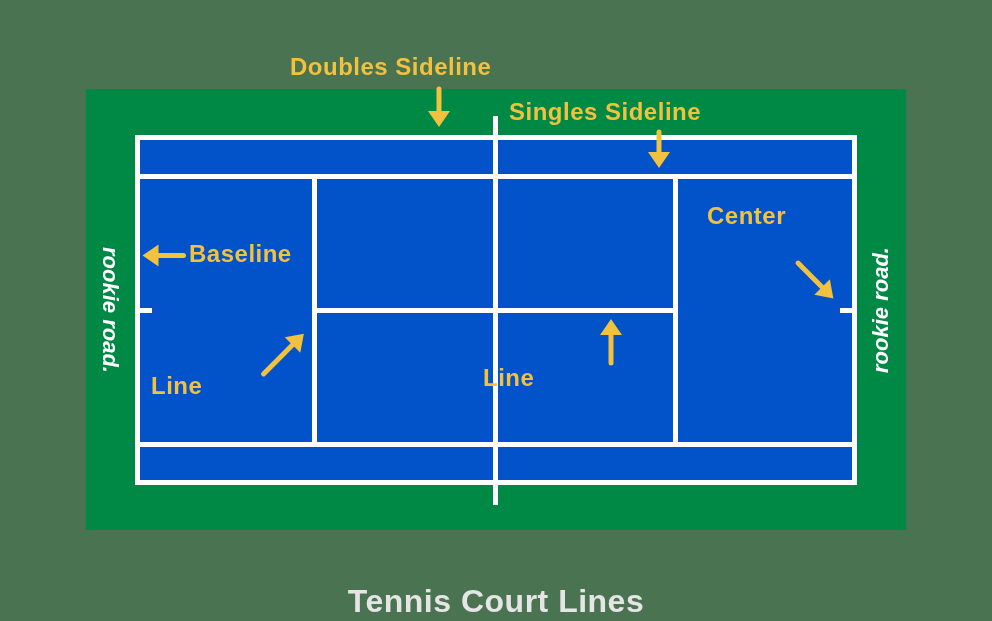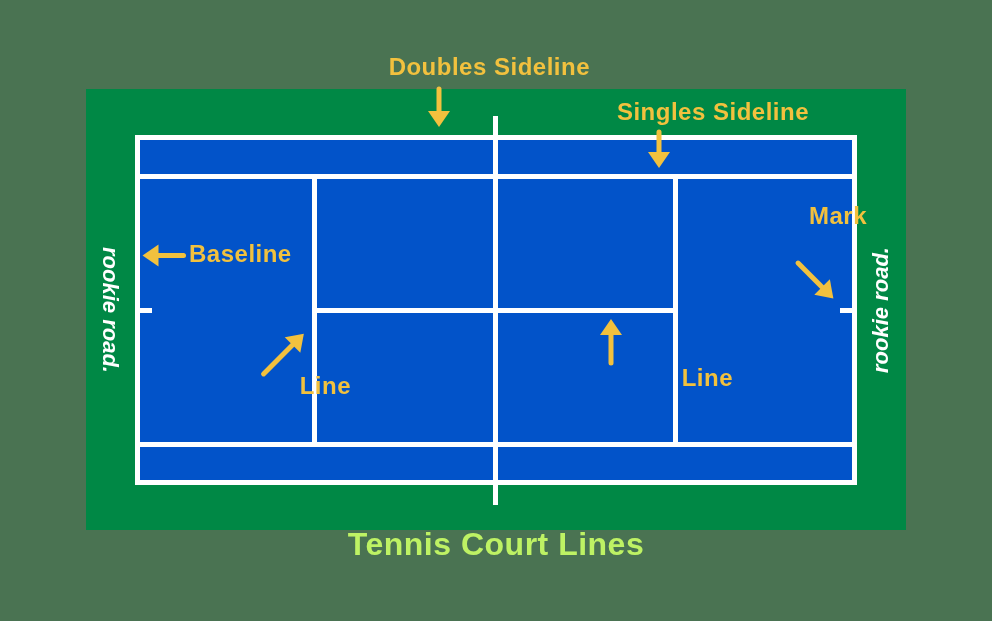--- a/index.html
+++ b/index.html
@@ -29,41 +29,41 @@
     position:absolute;width:160px;height:30px;line-height:30px;
     color:#FFFFFF;font-style:italic;font-weight:bold;font-size:22px;
     text-align:center;letter-spacing:0px;
   }
   .brand-left{left:30px;top:295px;transform:rotate(90deg);}
   .brand-right{left:801px;top:295px;transform:rotate(-90deg);}
   
   .lbl{
     position:absolute;color:var(--yellow,#F2C13E);
     font-weight:bold;font-size:24px;line-height:28px;
-    letter-spacing:0.5px;text-align:right;white-space:nowrap;
+    letter-spacing:0.5px;text-align:left;white-space:nowrap;
   }
   .lbl span{display:block;}
   .lbl-doubles{left:290px;top:53px;width:300px;}
   .lbl-singles{left:509px;top:98px;width:300px;}
   .lbl-baseline{left:189px;top:240px;width:130px;text-align:left;}
   .lbl-center-mark{left:707px;top:202px;width:160px;}
   .lbl-service{left:151px;top:372px;width:200px;}
   .lbl-center-service{left:483px;top:364px;width:250px;}
   
   .arrow{position:absolute;}
   .a-doubles{left:426px;top:86px;transform:rotate(180deg);}
   .a-singles{left:646px;top:129px;transform:rotate(180deg);}
   .a-baseline{left:151px;top:233px;transform:rotate(-90deg);}
   .a-service{left:270px;top:324px;transform:rotate(45deg);}
   .a-center-service{left:598px;top:318px;}
   .a-center-mark{left:802px;top:253px;transform:rotate(135deg);}
   
   .title{
-    position:absolute;left:0;top:526px;width:992px;text-align:center;
-    color:#bef264;font-weight:800;font-size:32px;letter-spacing:0.5px;
+    position:absolute;left:0;top:583px;width:992px;text-align:center;
+    color:#e5e5e5;font-weight:800;font-size:32px;letter-spacing:0.5px;
   }
 </style>
 </head>
 <body>
 
 <div class="stage">
 
   <div class="field"></div>
 
   <div class="brand brand-left">rookie road.</div>
@@ -78,21 +78,21 @@
   <div class="wline l-service-right"></div>
   <div class="wline l-center-service"></div>
   <div class="wline l-net"></div>
   <div class="wline l-mark-left"></div>
   <div class="wline l-mark-right"></div>
 
   <div class="lbl lbl-doubles">Doubles Sideline</div>
   <div class="lbl lbl-singles">Singles Sideline</div>
   <div class="lbl lbl-baseline">Baseline</div>
   <div class="lbl lbl-center-mark">
-    <span>Mark</span>
+    <span>Center</span>
   </div>
   <div class="lbl lbl-service">
     <span>Line</span>
   </div>
   <div class="lbl lbl-center-service">
     <span>Line</span>
   </div>
 
   <svg class="arrow a-doubles" width="26" height="42" viewBox="0 0 26 42">
     <polygon points="13,1 2,17 24,17" fill="#F2C13E"></polygon>

